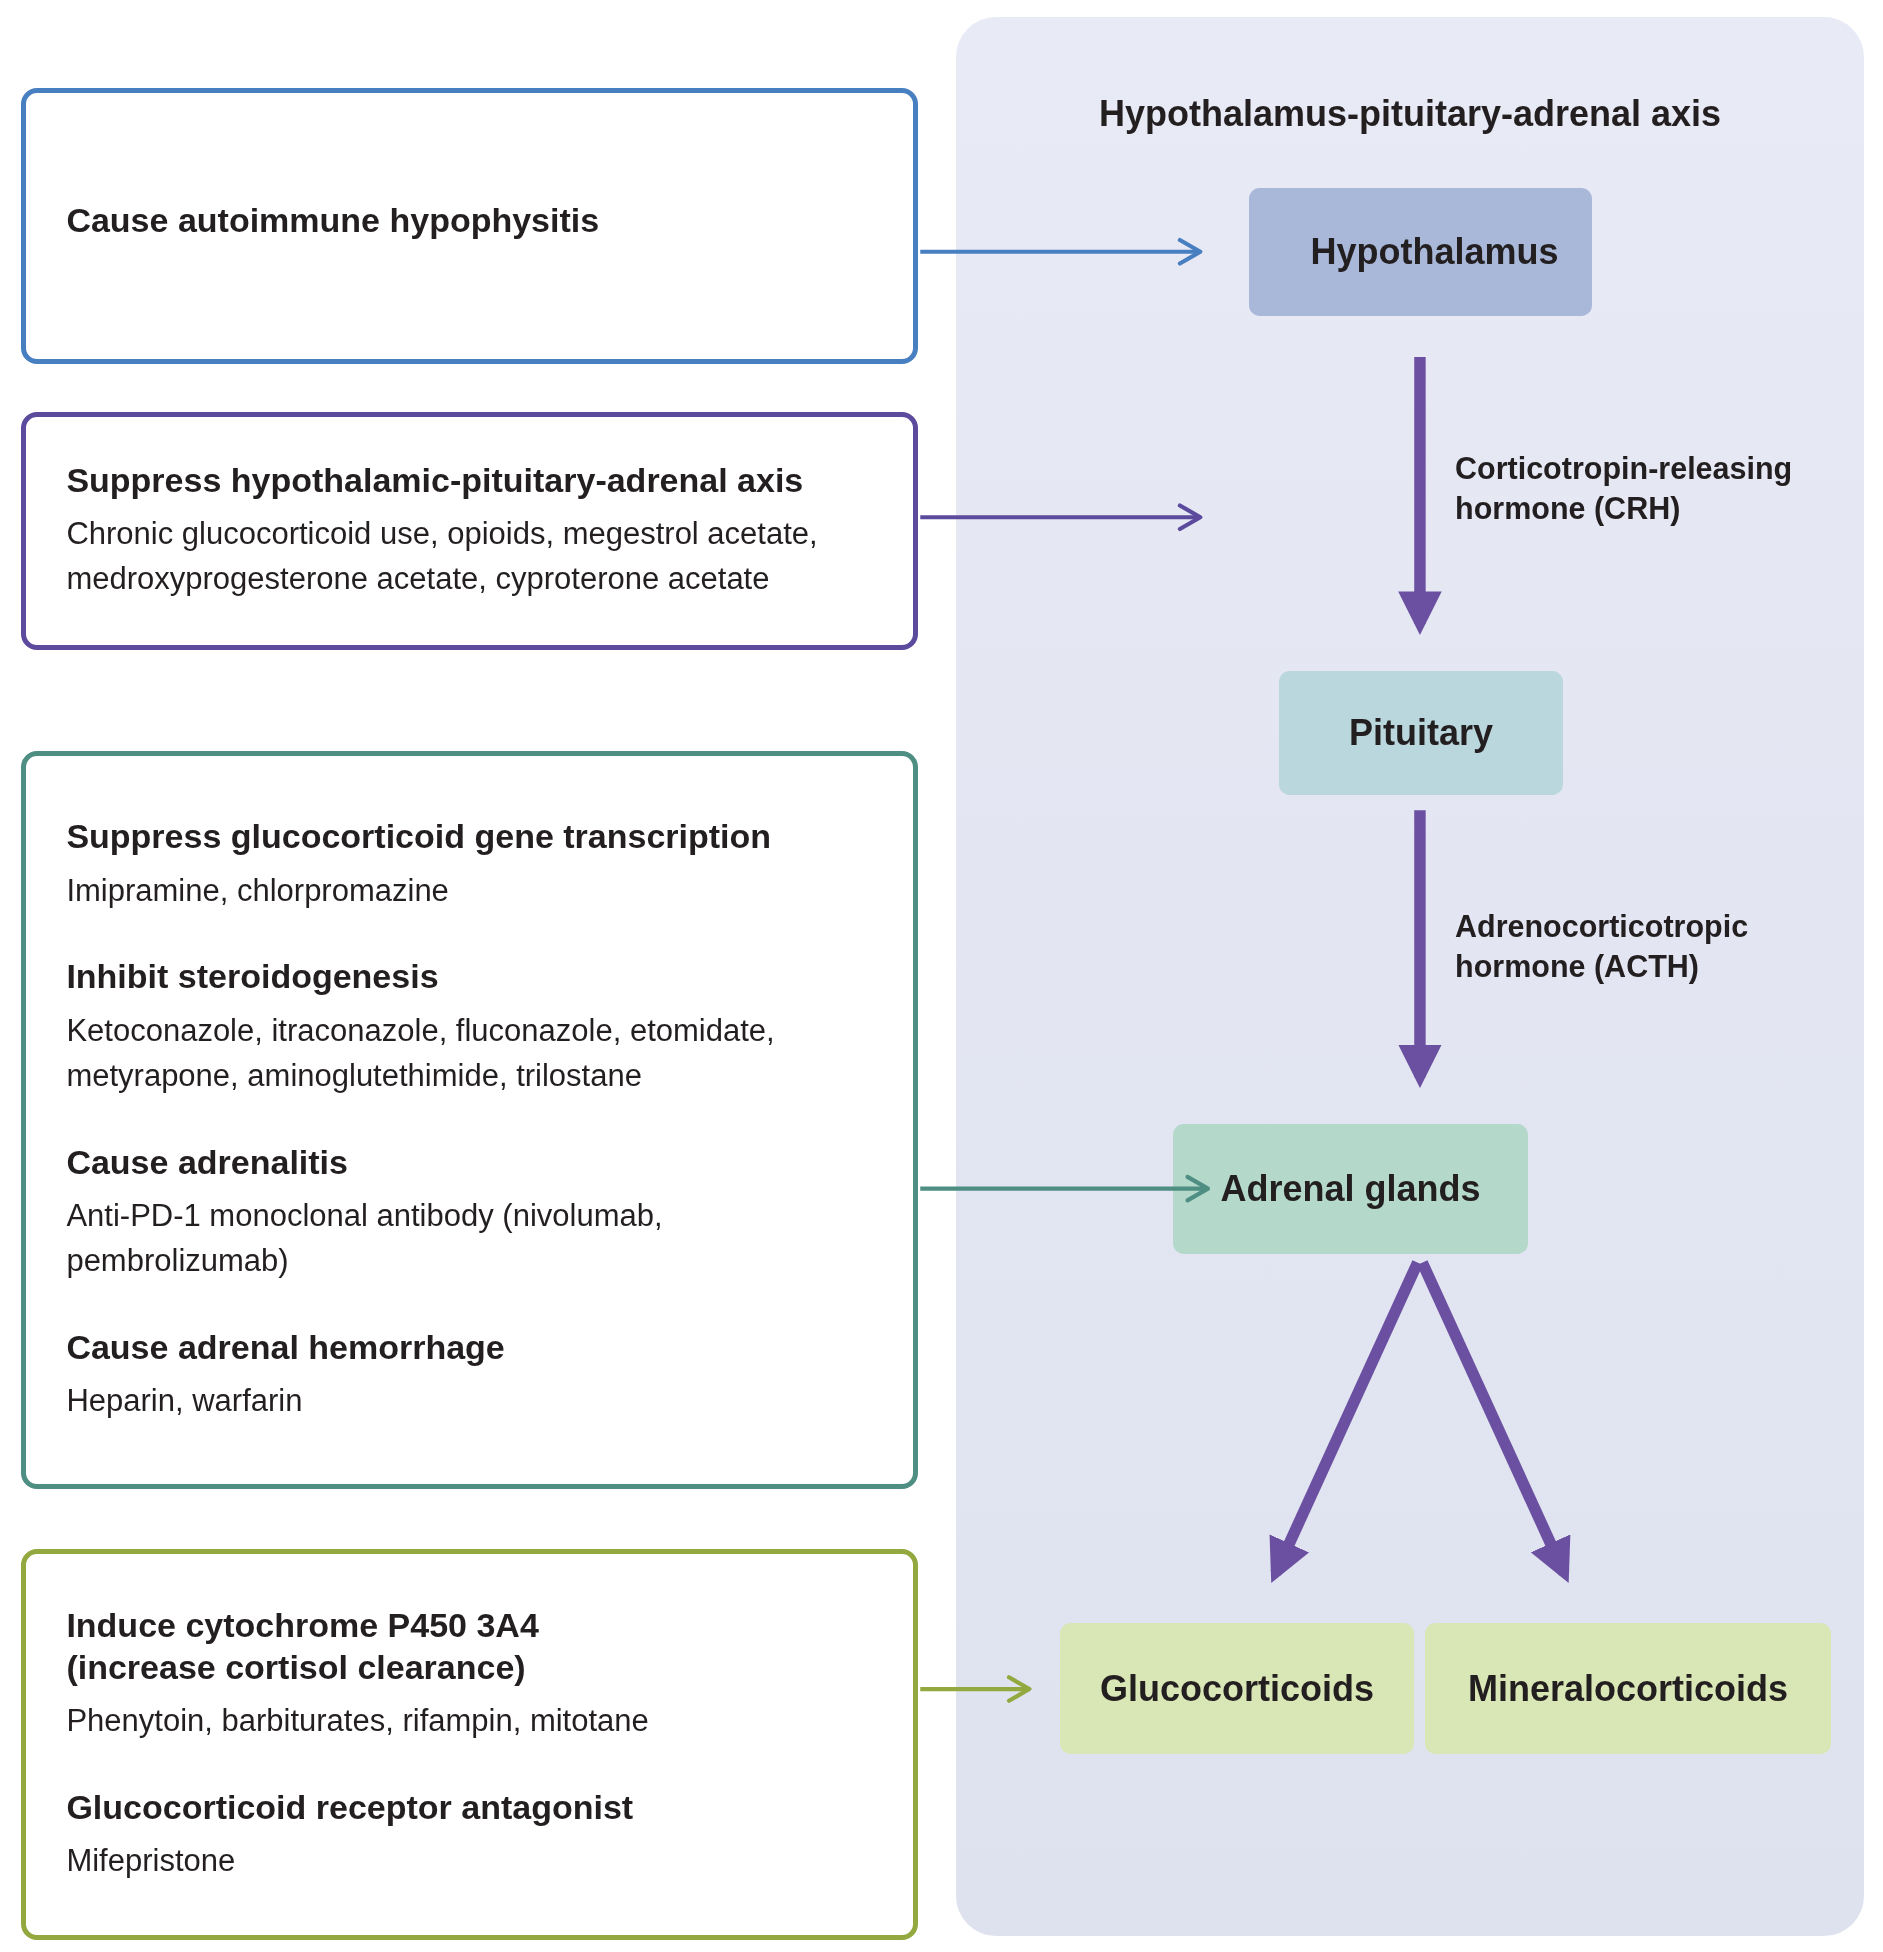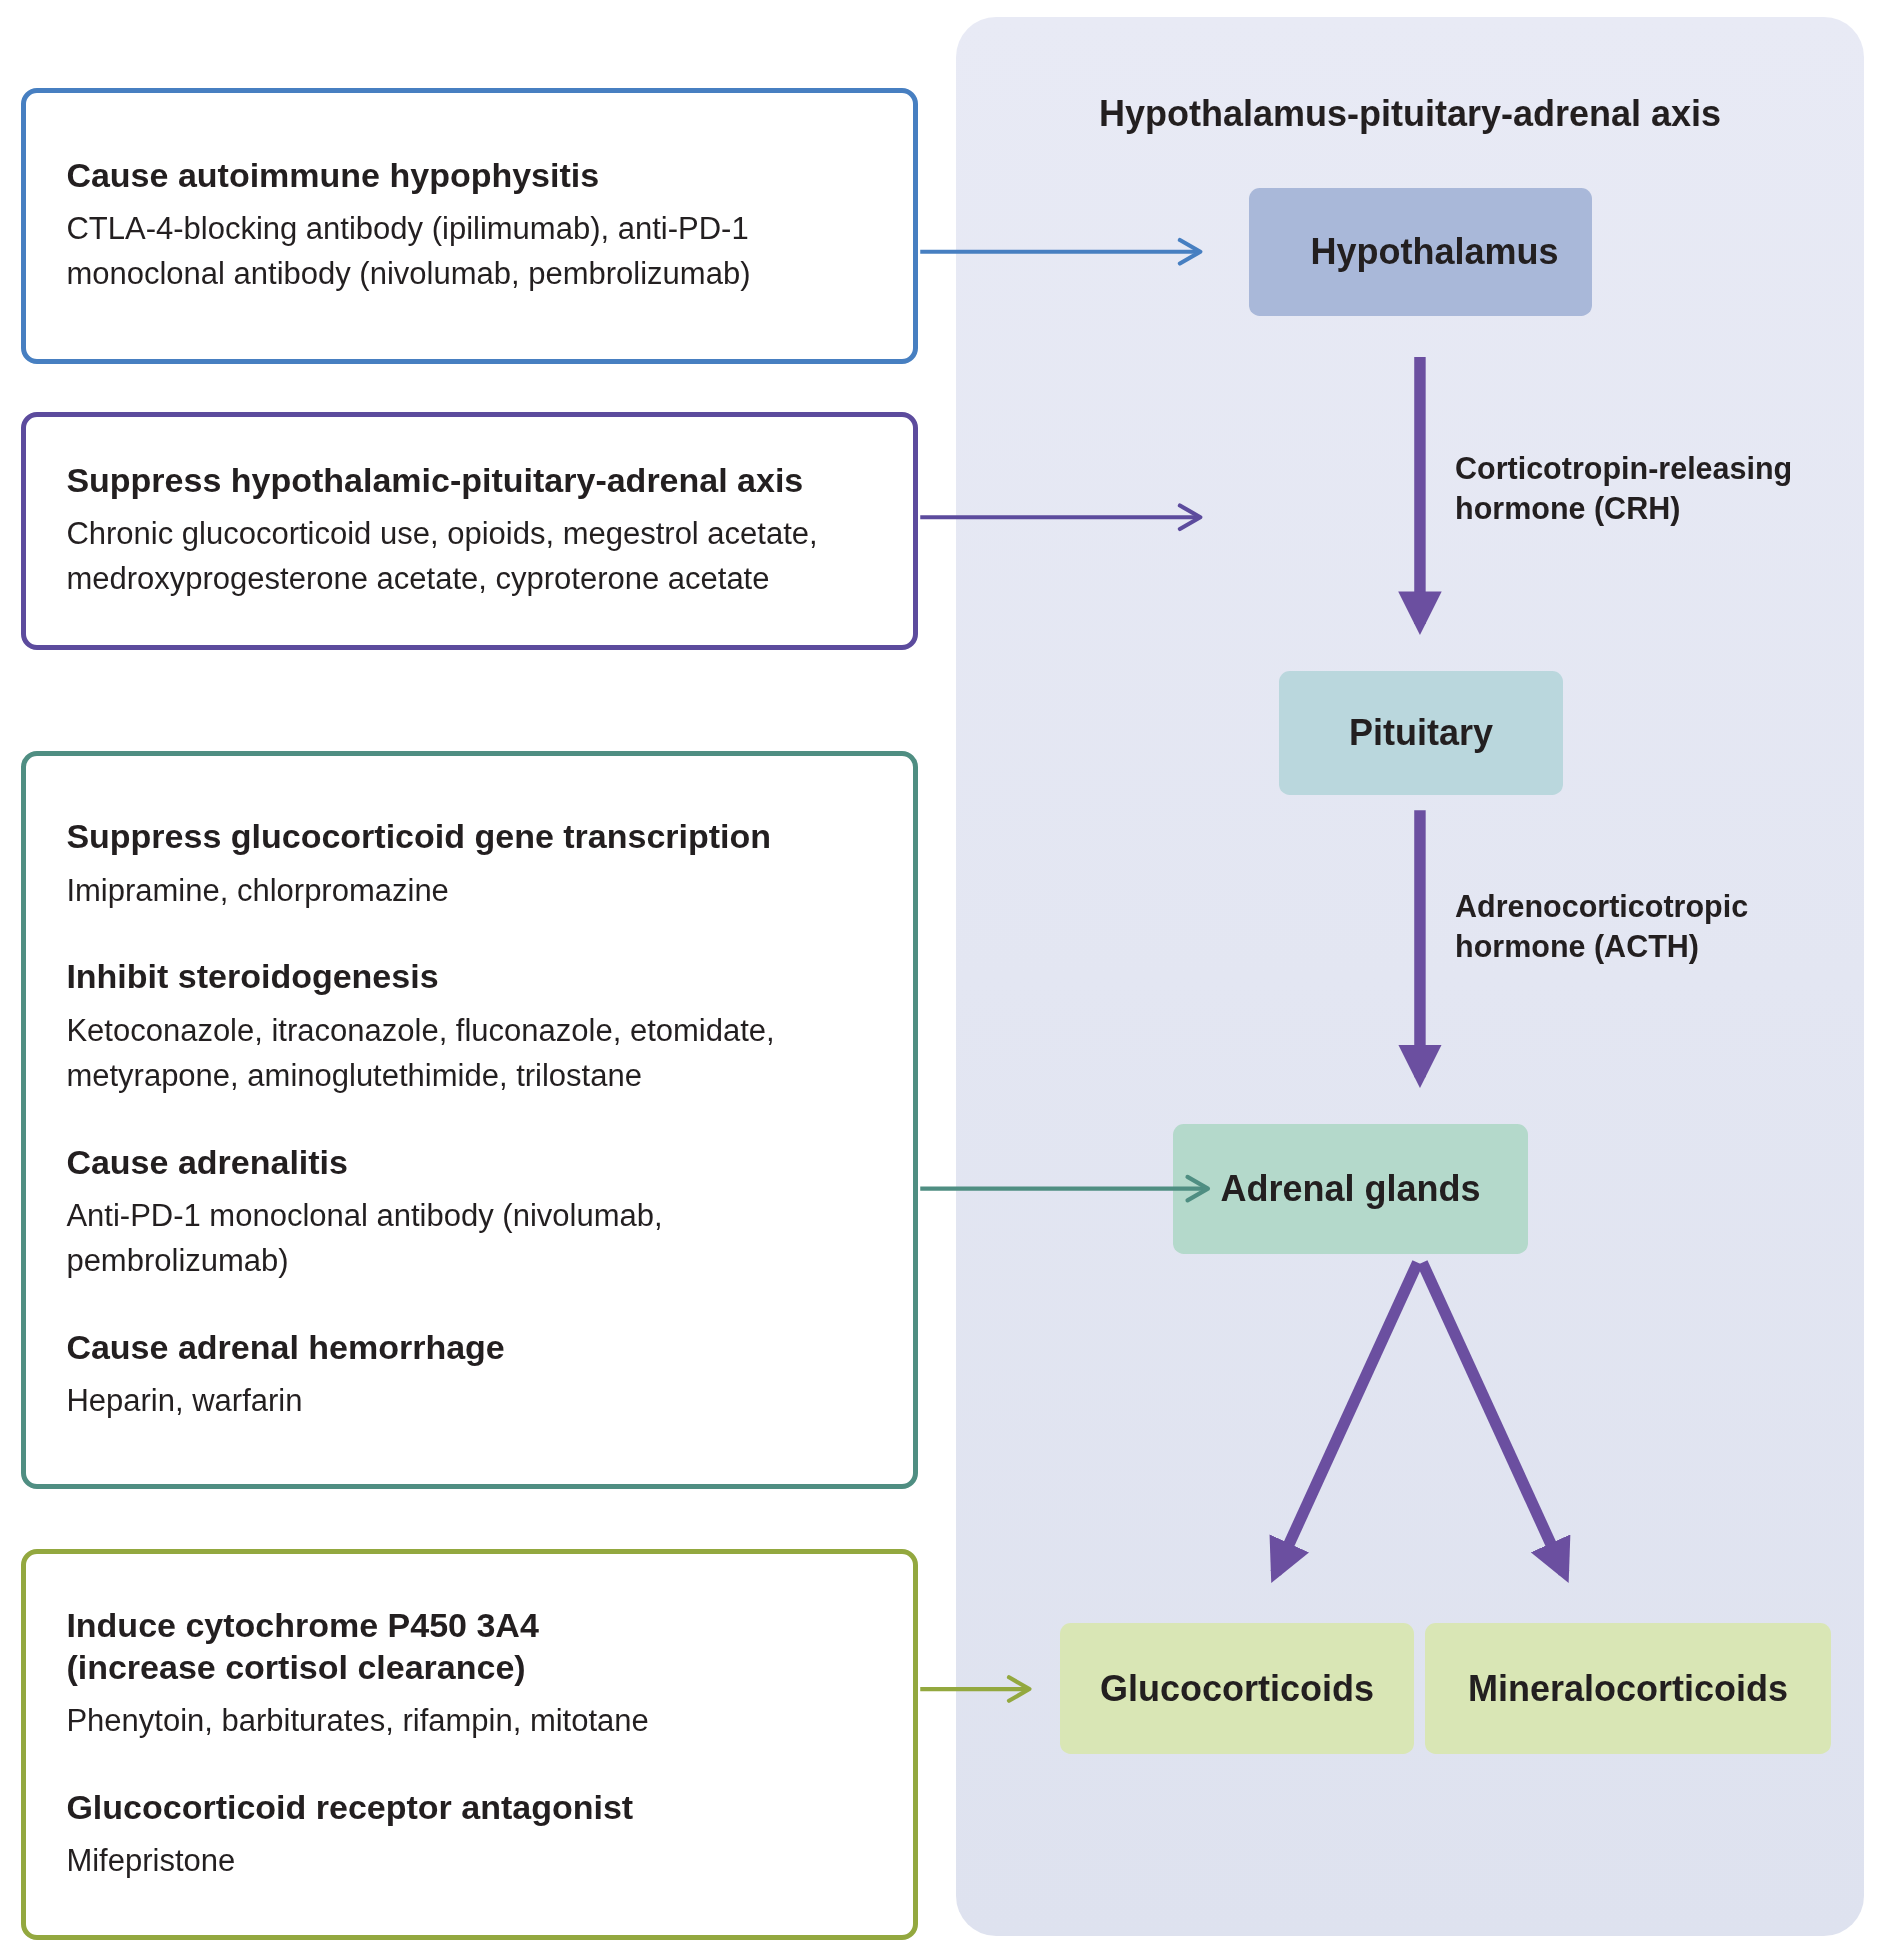--- a/index.html
+++ b/index.html
@@ -36,21 +36,21 @@
   .node-adrenal      { left: 1173px; top: 1124px; width: 355px; height: 130px; background: var(--node-adrenal, #b4d9cb); }
   .node-gluco        { left: 1060px; top: 1623px; width: 354px; height: 131px; background: var(--node-corticoid, #d9e6b5); }
   .node-mineralo     { left: 1425px; top: 1623px; width: 406px; height: 131px; background: var(--node-corticoid, #d9e6b5); }
 
   
   .hormone-label {
     position: absolute; font-weight: bold; font-size: 30.5px; line-height: 1.3;
     white-space: pre; z-index: 2;
   }
   .label-crh  { left: 1455px; top: 449px; }
-  .label-acth { left: 1455px; top: 887px; }
+  .label-acth { left: 1455px; top: 907px; }
 
   
   .lbox {
     position: absolute; left: 21.4px; width: 897px;
     border: 5.3px solid; border-radius: 16px; background: #ffffff;
     display: flex; flex-direction: column; justify-content: center; gap: 43px;
     padding: 30.5px 18.3px 30.5px 40px; z-index: 2;
   }
   .box-1 { top: 88px;  height: 276px; border-color: var(--blue, #477fc1); }
   .box-2 { top: 412px;  height: 238px; border-color: var(--purple-border, #5c4b9d); }
@@ -80,22 +80,20 @@
   <div class="node node-mineralo">Mineralocorticoids</div>
 
   <div class="hormone-label label-crh">Corticotropin-releasing
 hormone (CRH)</div>
   <div class="hormone-label label-acth">Adrenocorticotropic
 hormone (ACTH)</div>
 
   <div class="lbox box-1">
     <div class="sec">
       <div class="sec-title">Cause autoimmune hypophysitis</div>
-      <div class="sec-body">CTLA-4-blocking antibody (ipilimumab), anti-PD-1
-monoclonal antibody (nivolumab, pembrolizumab)</div>
     </div>
   </div>
 
   <div class="lbox box-2">
     <div class="sec">
       <div class="sec-title">Suppress hypothalamic-pituitary-adrenal axis</div>
       <div class="sec-body">Chronic glucocorticoid use, opioids, megestrol acetate,
 medroxyprogesterone acetate, cyproterone acetate</div>
     </div>
   </div>

